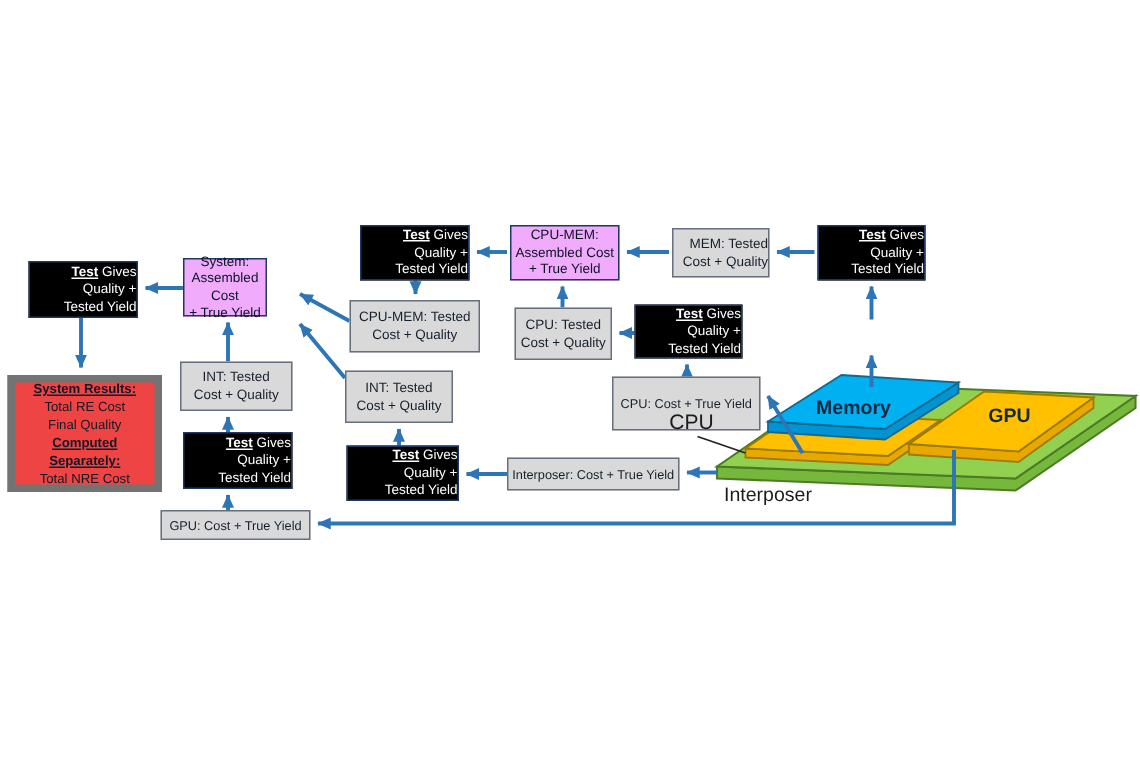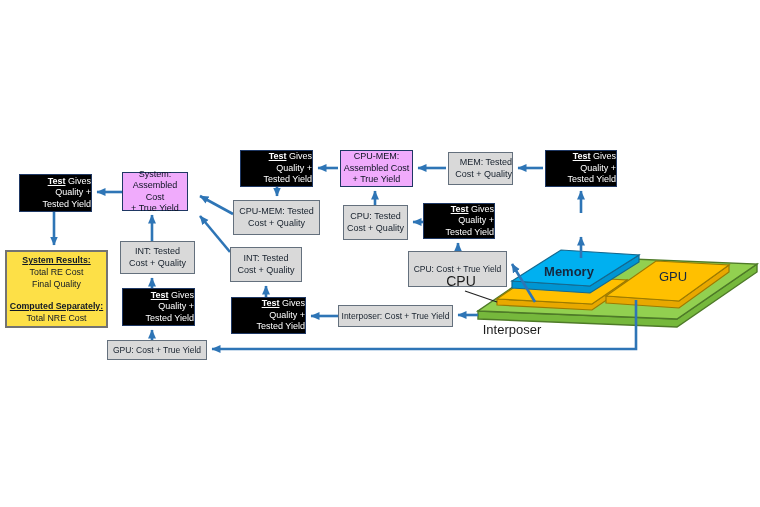--- a/index.html
+++ b/index.html
@@ -6,21 +6,21 @@
   #canvas{position:relative;width:760px;height:507px;background:#fff;overflow:hidden;
           font-family:"Liberation Sans",sans-serif;}
   svg.overlay{position:absolute;left:0;top:0;width:760px;height:507px;}
   .node{position:absolute;box-sizing:border-box;display:flex;flex-direction:column;
         justify-content:center;align-items:center;text-align:center;line-height:11.5px;}
   .purple{background:#000000;border:1.6px solid #1F3864;color:#fff;font-size:9px;align-items:flex-end;}
   .green{background:#f0abfc;border:1.6px solid #1F3864;color:#0b1220;font-size:9px;}
   .grayb{background:#D9D9D9;border:1.4px solid #64707D;color:#16202c;font-size:9px;}
   .gray1{background:#D9D9D9;border:1.4px solid #64707D;color:#16202c;font-size:8.5px;
          white-space:nowrap;line-height:1;}
-  .gold{background:#fde047;border:2px solid #737373;color:#101826;font-size:8.8px;line-height:12px;}
+  .gold{background:#ef4444;border:5px solid #737373;color:#101826;font-size:8.8px;line-height:12px;}
   .tt{font-weight:bold;text-decoration:underline;}
   .hd{font-weight:bold;text-decoration:underline;}
   .spacer{height:10px;}
   .chiplabel{position:absolute;color:#15283f;text-align:center;}
 </style>
 </head>
 <body>
 
 <div id="canvas">
 
@@ -99,21 +99,21 @@
     <div><span class="tt">Test</span><span> Gives</span></div>
     <div>Quality +</div>
     <div>Tested Yield</div>
   </div>
   <div class="node purple" style="left:231px;top:297px;width:75px;height:37px;">
     <div><span class="tt">Test</span><span> Gives</span></div>
     <div>Quality +</div>
     <div>Tested Yield</div>
   </div>
 
-  <div class="node green" style="left:122px;top:172px;width:66px;height:39px;">
+  <div class="node green" style="left:122px;top:172px;width:56px;height:39px;">
     <div>System:</div>
     <div>Assembled Cost</div>
     <div>+ True Yield</div>
   </div>
   <div class="node green" style="left:340px;top:150px;width:73px;height:37px;">
     <div>CPU-MEM:</div>
     <div>Assembled Cost</div>
     <div>+ True Yield</div>
   </div>
 
@@ -151,17 +151,17 @@
     <div>CPU: Cost + True Yield</div>
   </div>
   <div class="node gray1" style="left:338px;top:305px;width:115px;height:22px;">
     <div>Interposer: Cost + True Yield</div>
   </div>
   <div class="node gray1" style="left:107px;top:340px;width:100px;height:20px;">
     <div>GPU: Cost + True Yield</div>
   </div>
 
   <div class="chiplabel" style="left:536px;top:264px;width:66px;font-size:13px;font-weight:bold;">Memory</div>
-  <div class="chiplabel" style="left:650px;top:269px;width:46px;font-size:13px;">GPU</div>
+  <div class="chiplabel" style="left:650px;top:269px;width:46px;font-size:13px;font-weight:bold;">GPU</div>
   <div class="chiplabel" style="left:443px;top:273px;width:36px;font-size:14px;color:#1c1c1c;">CPU</div>
   <div class="chiplabel" style="left:476px;top:322px;width:72px;font-size:13px;color:#1c1c1c;">Interposer</div>
 
 </div>
 
 </body></html>

